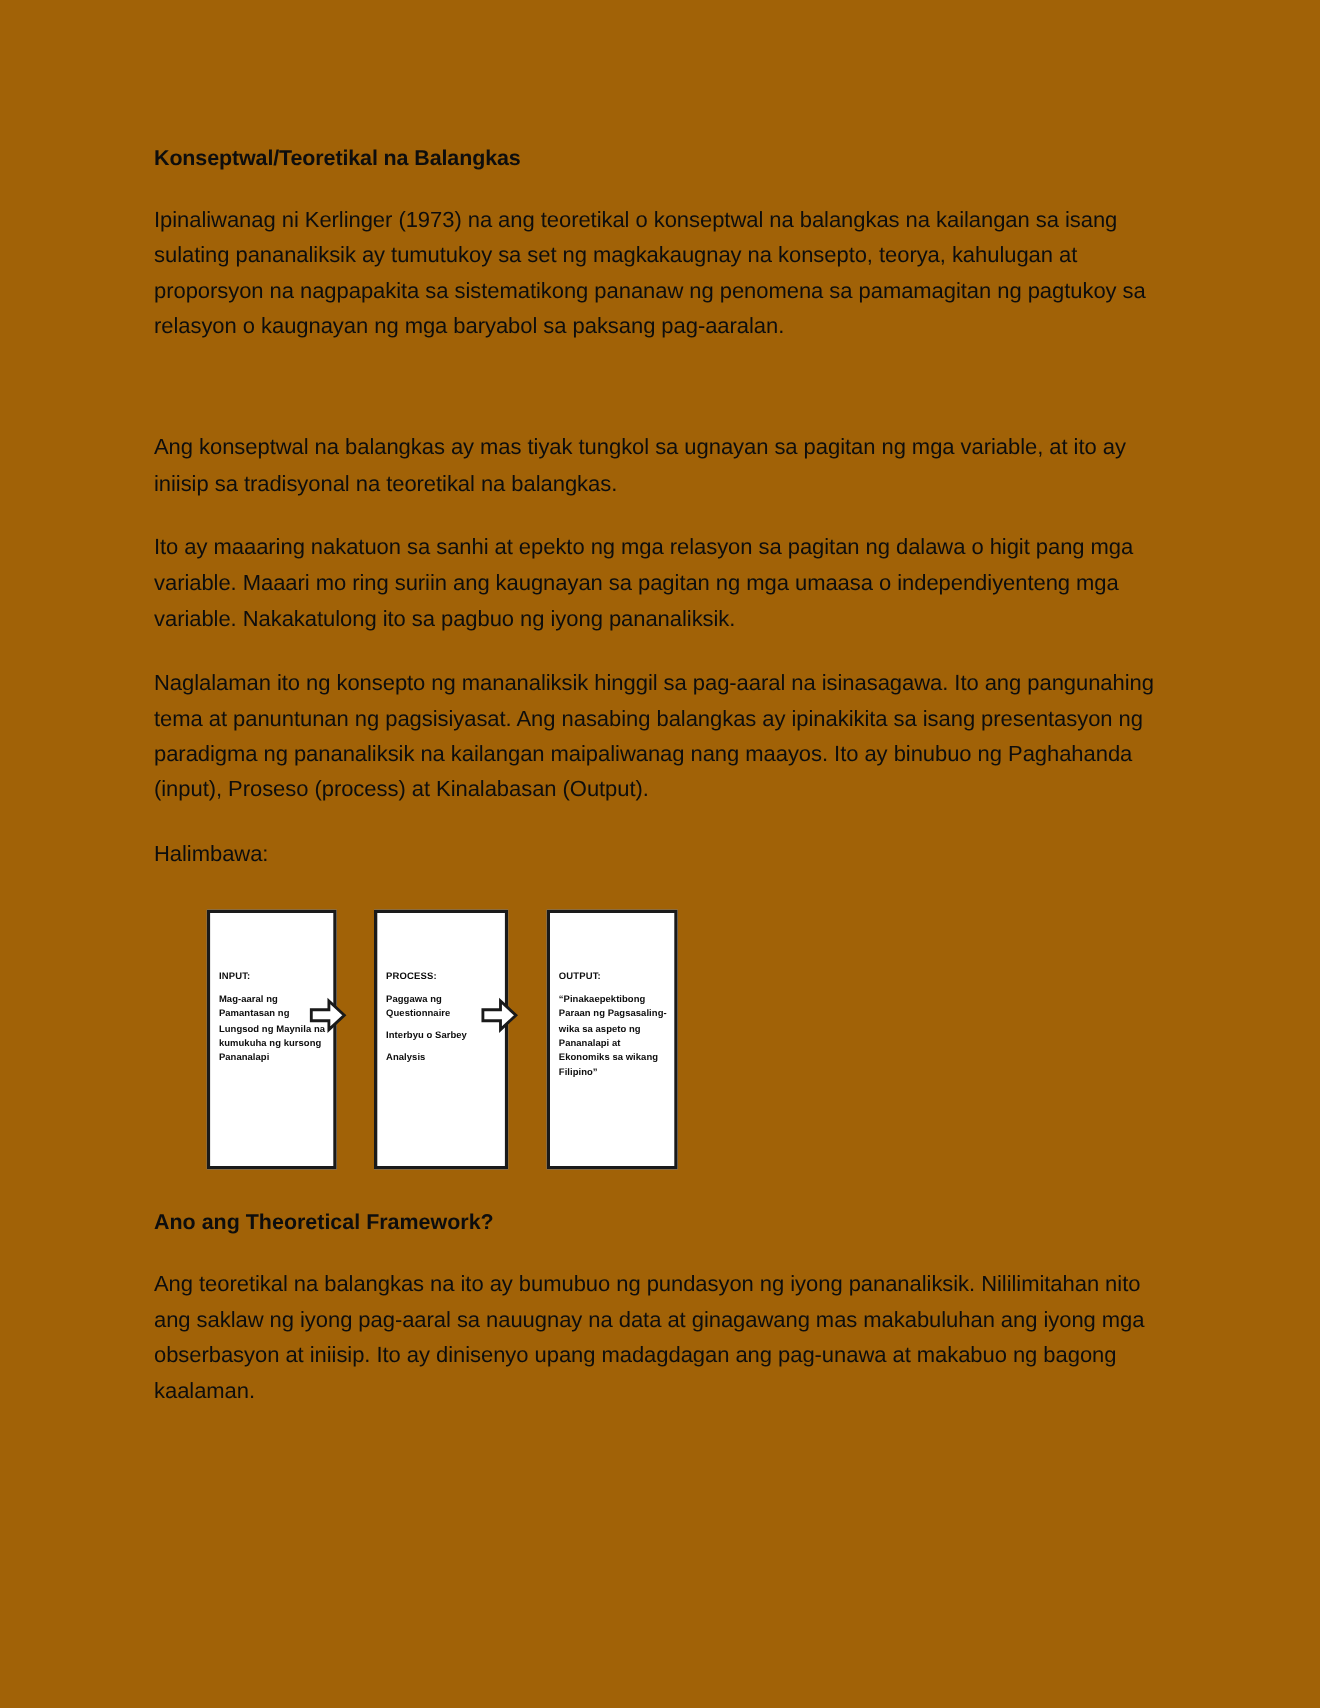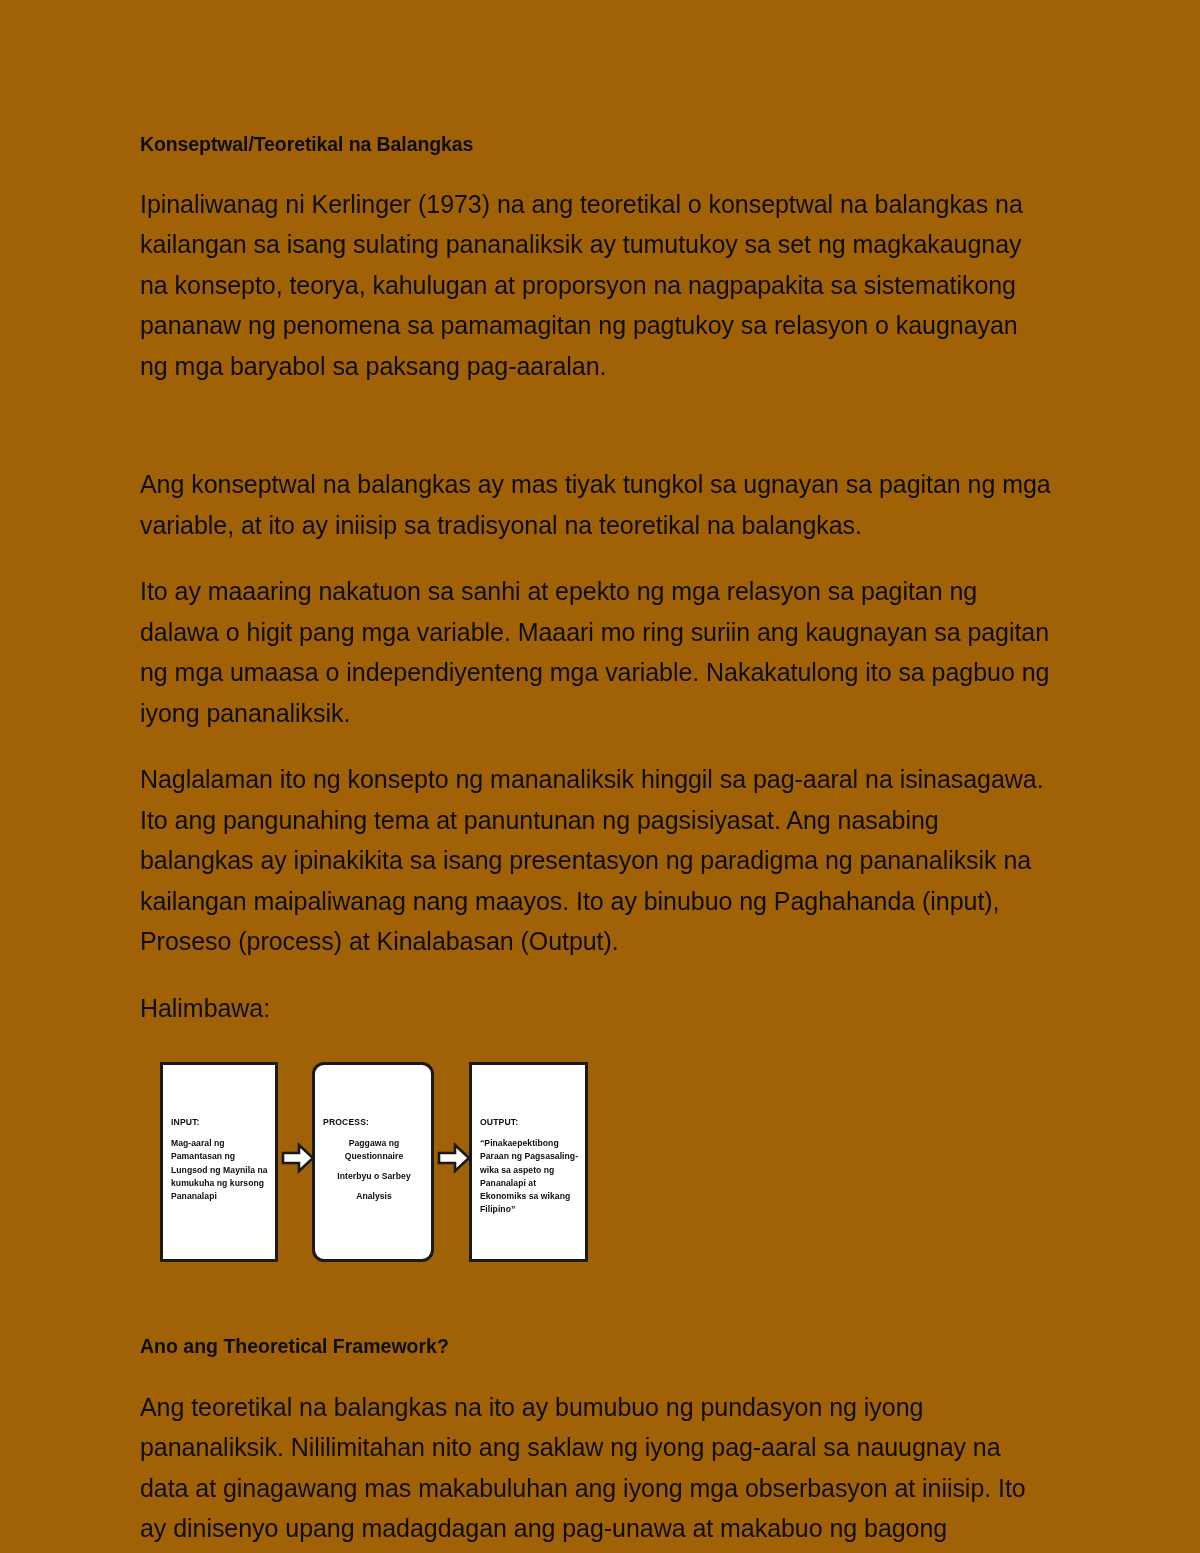--- a/index.html
+++ b/index.html
@@ -26,21 +26,21 @@
     width: 925px;
   }
   h1.doc-heading {
     font-size: 19.5px;
     font-weight: bold;
     line-height: 1.32;
     margin: 0 0 26px 0;
     letter-spacing: -0.1px;
   }
   p.body-text {
-    font-size: 25px;
+    font-size: 20px;
     line-height: 1.62;
     margin: 0 13px 26px 0;
     letter-spacing: -0.05px;
     text-align: left;
   }
   p.spaced-after {
     margin-bottom: 78px;
   }
   p.tight {
     margin-bottom: 26px;
@@ -57,45 +57,45 @@
     width: 460px;
     height: 235px;
     margin: 14px 0 44px 20px;
   }
   .ipo-box {
     position: absolute;
     box-sizing: border-box;
     border: 3px solid #1a1a1a;
     background: #ffffff;
     top: 8px;
-    height: 200px;
+    height: 236px;
+    margin-left: 28px;
   }
   .ipo-box.box-input  { left: 0px;   width: 118px; }
-  .ipo-box.box-process{ left: 152px; width: 122px; border-radius: 12px; }
+  .ipo-box.box-process{ left: 152px; width: 122px; }
   .ipo-box.box-output { left: 309px; width: 119px; }
   .ipo-inner {
     position: absolute;
     left: 8px;
     right: 6px;
     top: 52px;
   }
   .ipo-title {
     font-size: 8.6px;
     font-weight: bold;
     line-height: 1.3;
     margin: 0 0 9px 0;
     letter-spacing: 0.15px;
   }
   .ipo-line {
     font-size: 8.6px;
     font-weight: bold;
     line-height: 1.42;
     margin: 0 0 8px 0;
     letter-spacing: 0.05px;
-    text-align: center;
   }
   .ipo-line:last-child { margin-bottom: 0; }
   .ipo-block {
     font-size: 8.6px;
     font-weight: bold;
     line-height: 1.52;
     margin: 0;
     letter-spacing: 0.05px;
   }
   .arrow {

